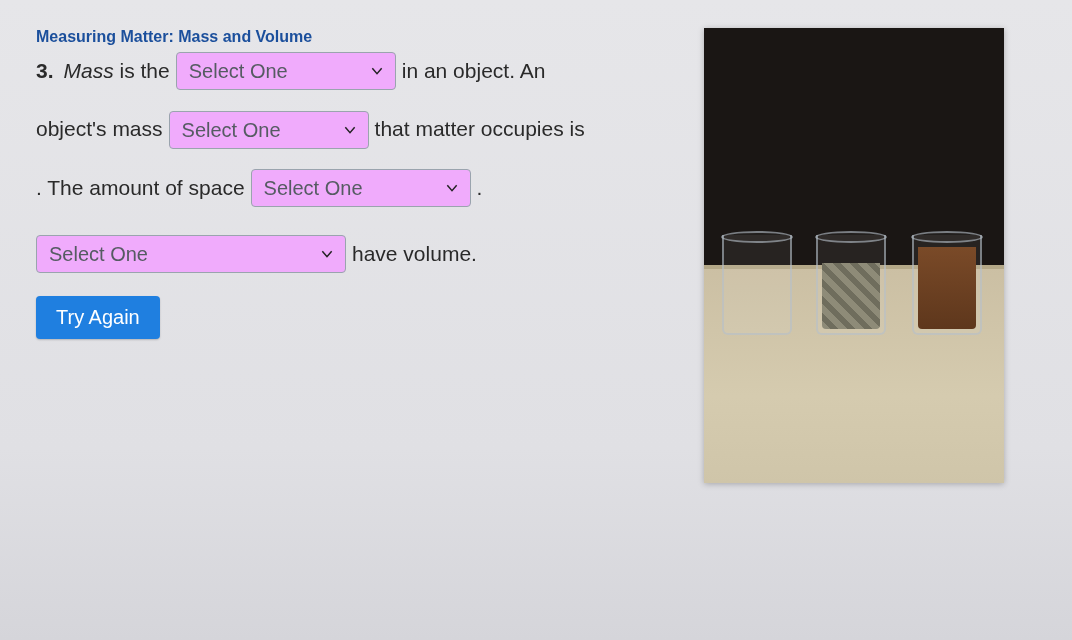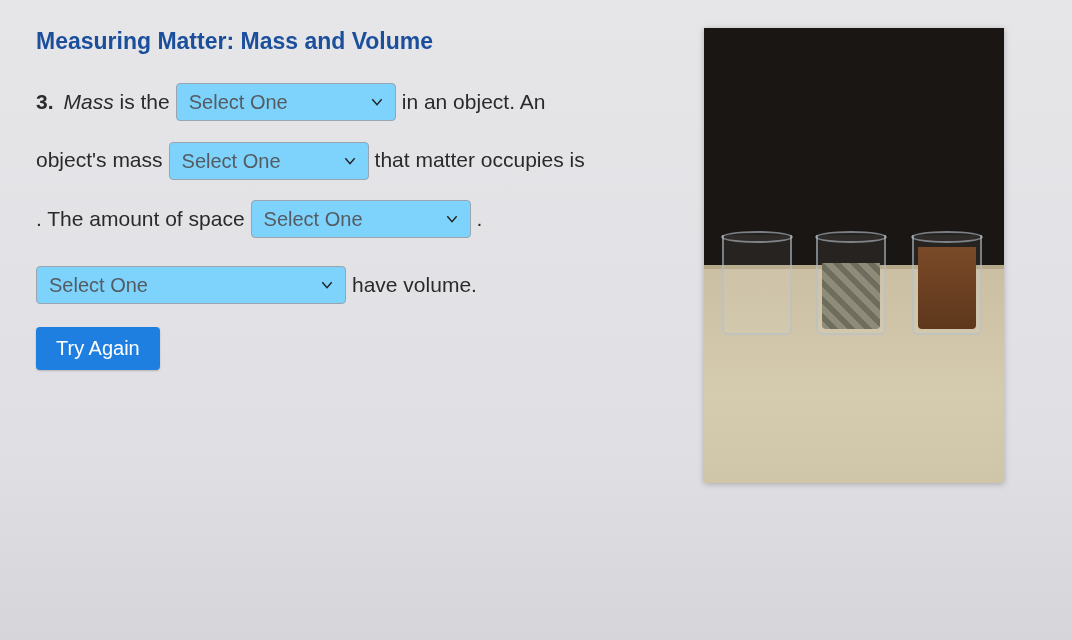--- a/index.html
+++ b/index.html
@@ -15,39 +15,38 @@
     gap: 28px;
     align-items: flex-start;
   }
   .left {
     flex: 1;
     max-width: 640px;
   }
   .title {
     color: #1b4f9c;
     font-weight: 700;
-    font-size: 23px;
-    margin-bottom: 22px;
+    font-size: 16px;
   }
   .qline {
     display: flex;
     flex-wrap: wrap;
     align-items: center;
     gap: 8px 6px;
     font-size: 21px;
     color: #2a2a2a;
     line-height: 2.4;
   }
   .qnum { font-weight: 700; margin-right: 4px; }
   .italic { font-style: italic; text-align: right; }
   .dd {
     display: inline-flex;
     align-items: center;
     justify-content: space-between;
-    background: #7dd3fc;
+    background: #f0abfc;
     border: 1px solid #9aa4ae;
     border-radius: 4px;
     padding: 6px 10px 6px 12px;
     font-size: 20px;
     color: #555b62;
     cursor: pointer;
     user-select: none;
     line-height: 1;
     height: 38px;
   }

